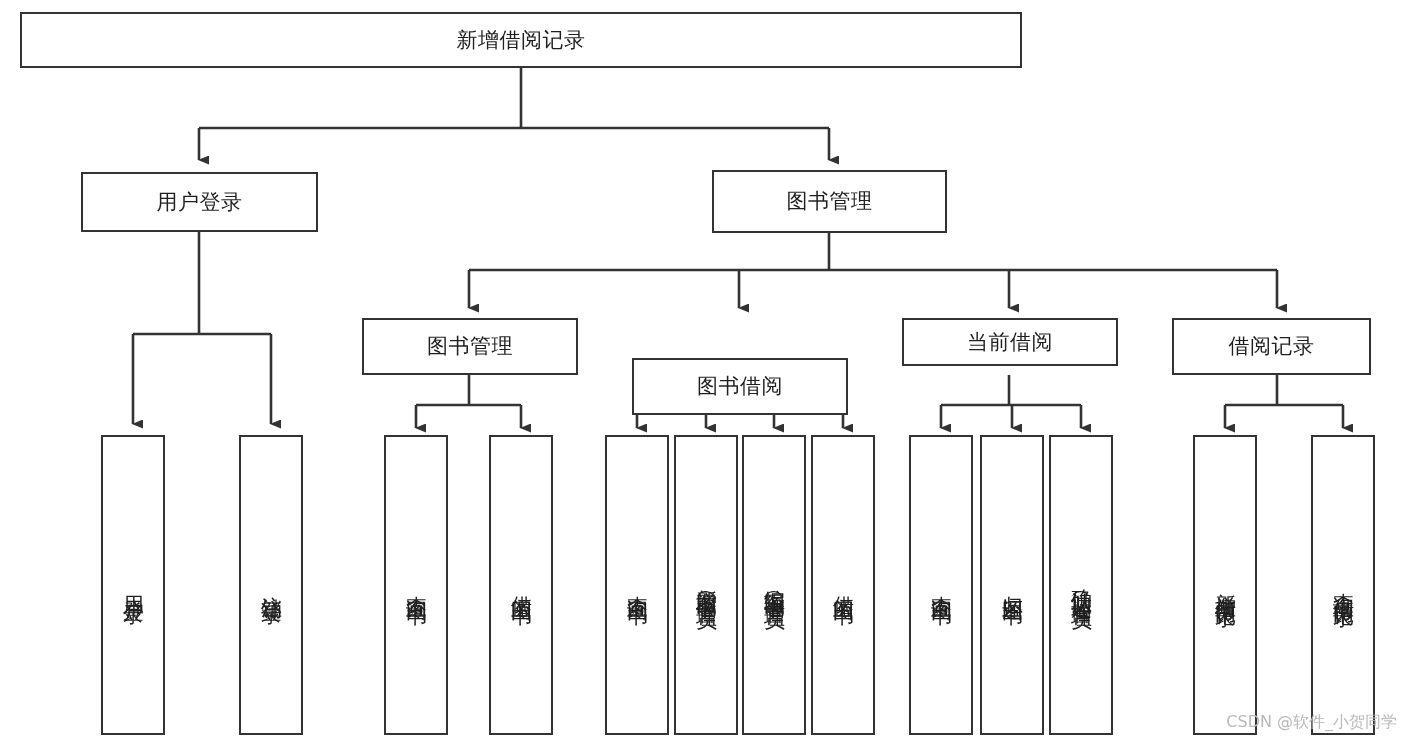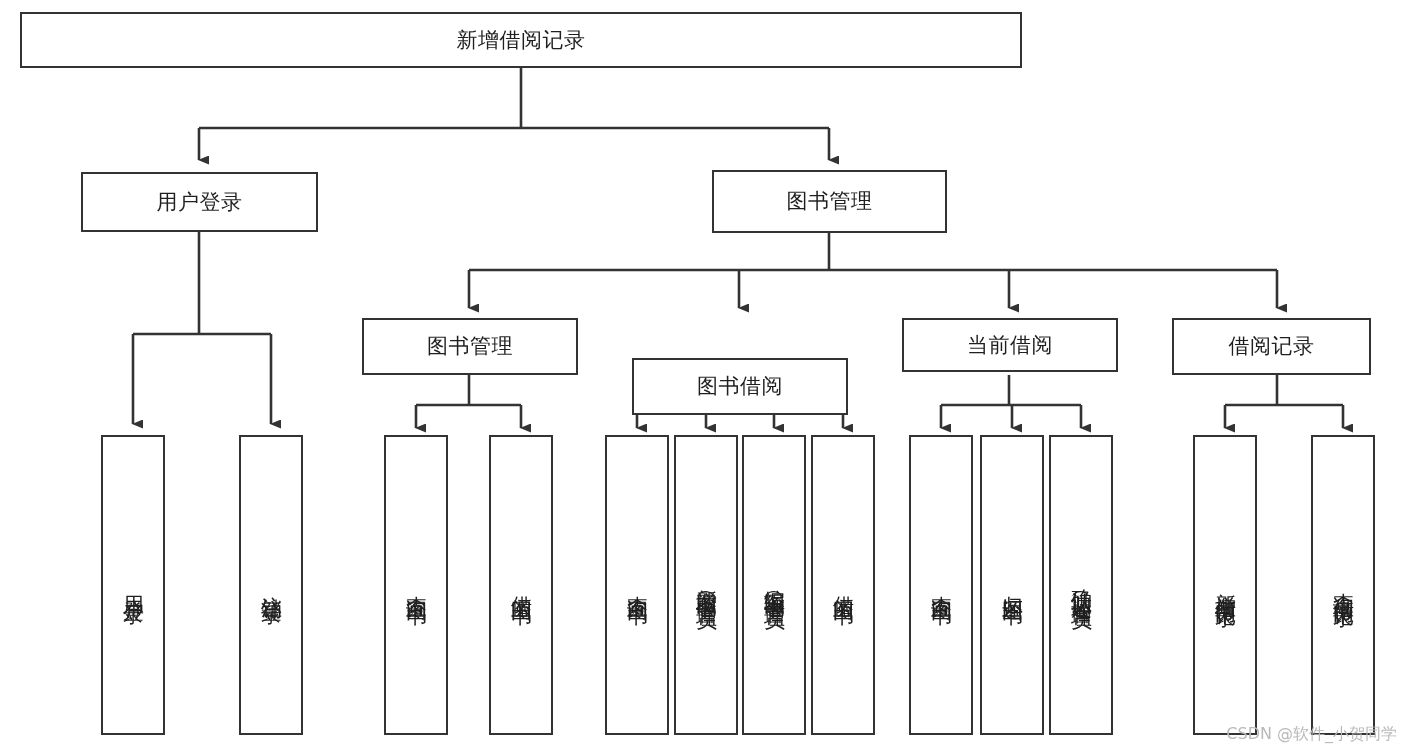--- a/index.html
+++ b/index.html
@@ -46,21 +46,21 @@
     writing-mode: vertical-rl;
     text-orientation: upright;
     font-size: 21px;
     letter-spacing: 3px;
     white-space: nowrap;
     line-height: 1;
   }
   #watermark {
     position: absolute;
     right: 8px;
-    bottom: 2px;
+    bottom: 14px;
     font-size: 16px;
     color: #b9b9b9;
     z-index: 6;
     white-space: nowrap;
     font-family: "DejaVu Sans", "Liberation Sans", sans-serif;
   }
 </style>
 </head>
 <body>
 
@@ -126,21 +126,21 @@
   <div class="node" style="left:712px; top:170px; width:235px; height:63px;">
     <span class="node-label">图书管理</span>
   </div>
 
   <div class="node" style="left:362px; top:318px; width:216px; height:57px;">
     <span class="node-label">图书管理</span>
   </div>
   <div class="node" style="left:632px; top:318px; width:216px; height:57px;margin-top:40px;">
     <span class="node-label">图书借阅</span>
   </div>
-  <div class="node" style="left:902px; top:318px; width:216px; height:54px;">
+  <div class="node" style="left:902px; top:318px; width:216px; height:48px;">
     <span class="node-label">当前借阅</span>
   </div>
   <div class="node" style="left:1172px; top:318px; width:199px; height:57px;">
     <span class="node-label">借阅记录</span>
   </div>
 
   <div class="node vertical" style="left:101px; top:435px; width:64px; height:300px;">
     <span class="node-label">用户登录</span>
   </div>
   <div class="node vertical" style="left:239px; top:435px; width:64px; height:300px;">

